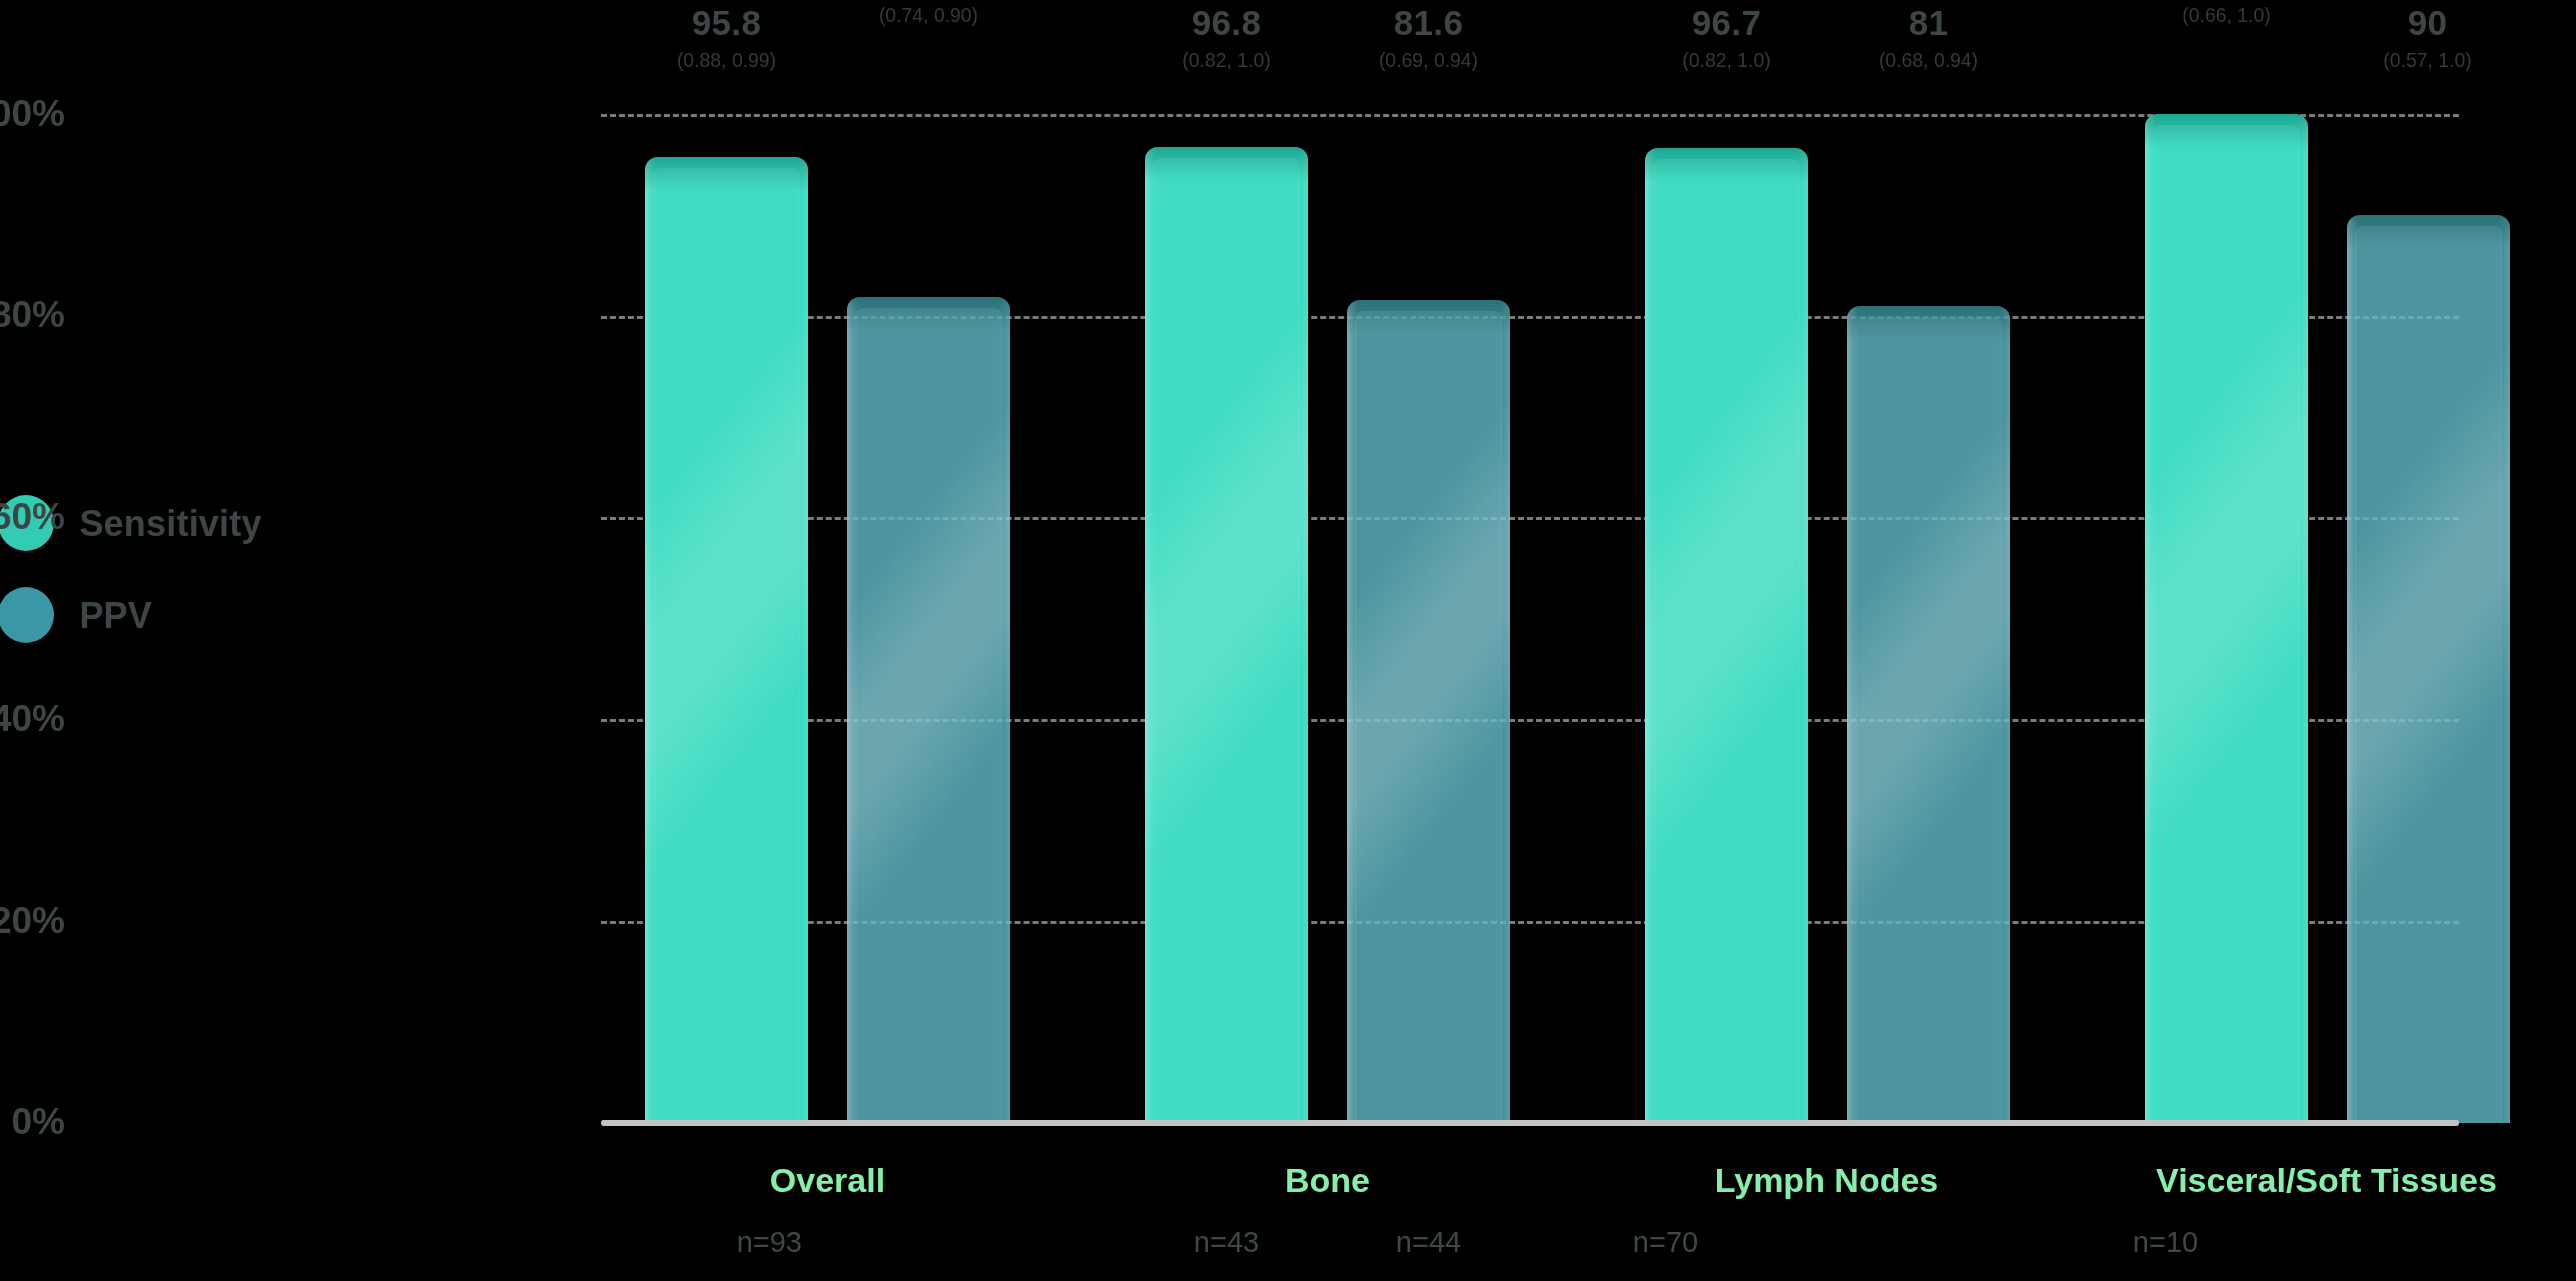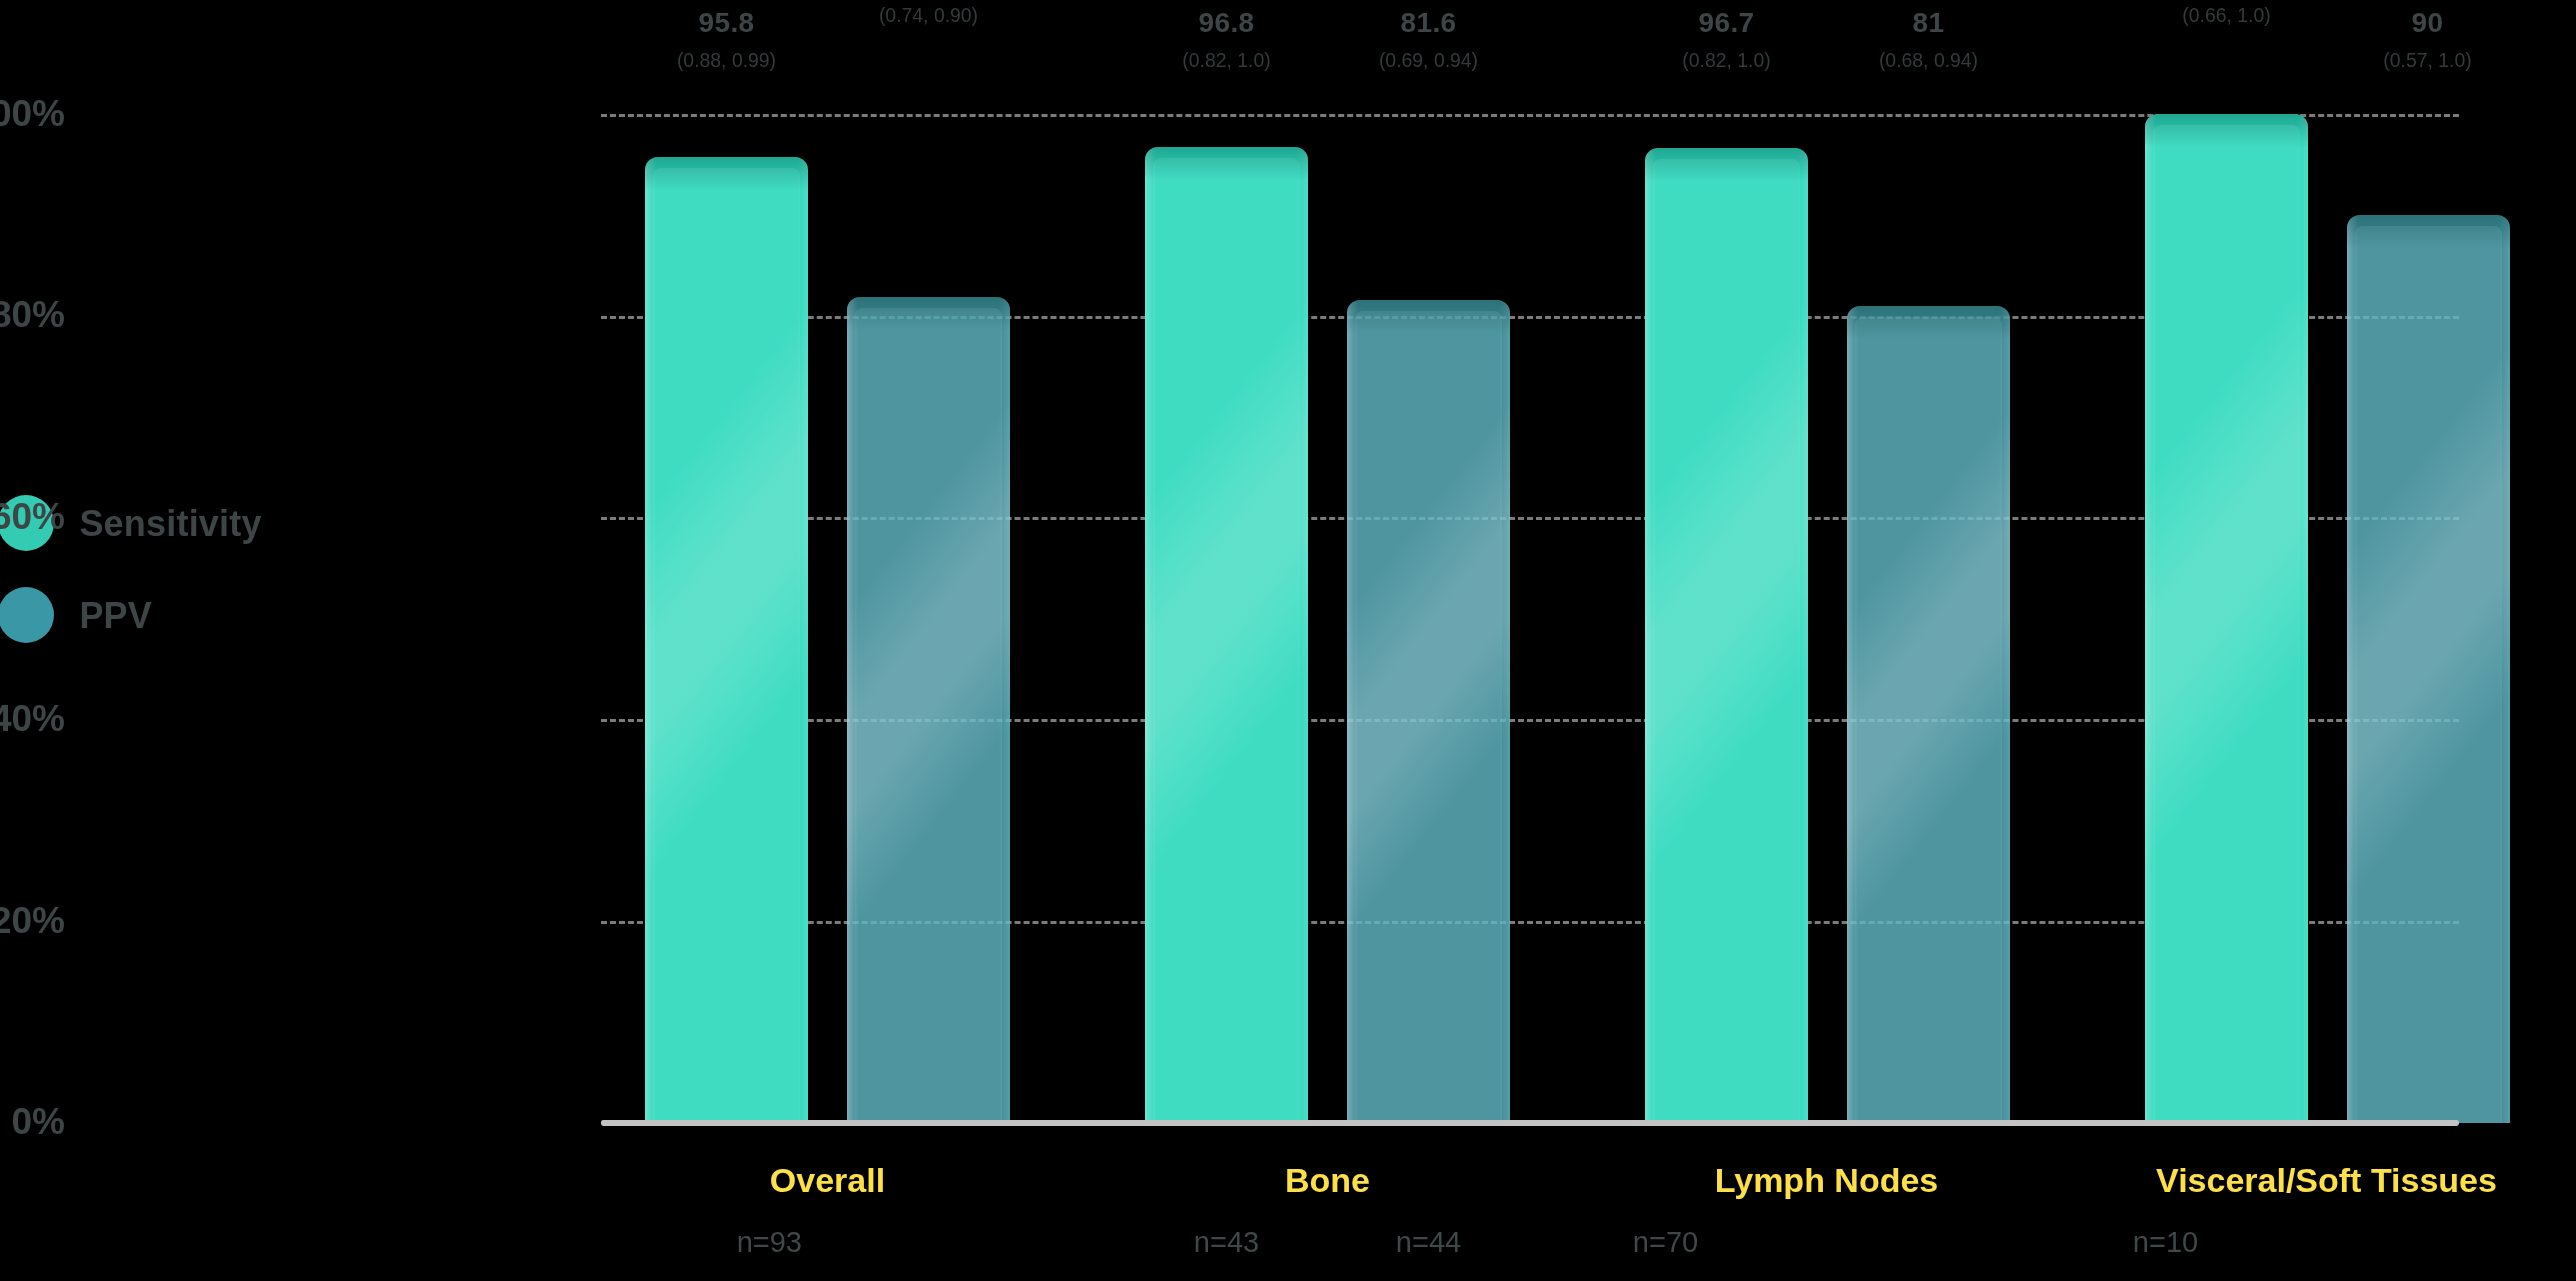--- a/index.html
+++ b/index.html
@@ -76,32 +76,32 @@
   }
 
   .bar.sens .fillbase { background: #2ed9bd; }
   .bar.ppv  .fillbase { background: rgba(78,175,190,0.80); }
 
   
   .vallabel {
     position: absolute; text-align: center; white-space: nowrap;
   }
   .vallabel .big {
-    display: block; font-size: 28px; font-weight: bold;
+    display: block; font-size: 35px; font-weight: bold;
     color: #3d4547; line-height: 45px; letter-spacing: 0.4px;
   }
   .vallabel .ci {
     display: block; font-size: 19.4px; color: #343a3c;
     line-height: 24px; margin-top: 3.2px;
   }
 
   
   .grouplabel {
     position: absolute; top: 1161px; text-align: center;
-    font-size: 34px; font-weight: bold; color: #fde047; white-space: nowrap;
+    font-size: 34px; font-weight: bold; color: #86efac; white-space: nowrap;
   }
   .nlabel {
     position: absolute; top: 1226px; text-align: center;
     font-size: 29px; color: #3f4749; white-space: nowrap;
   }
 </style>
 </head>
 <body>
 
 <div id="stage">

